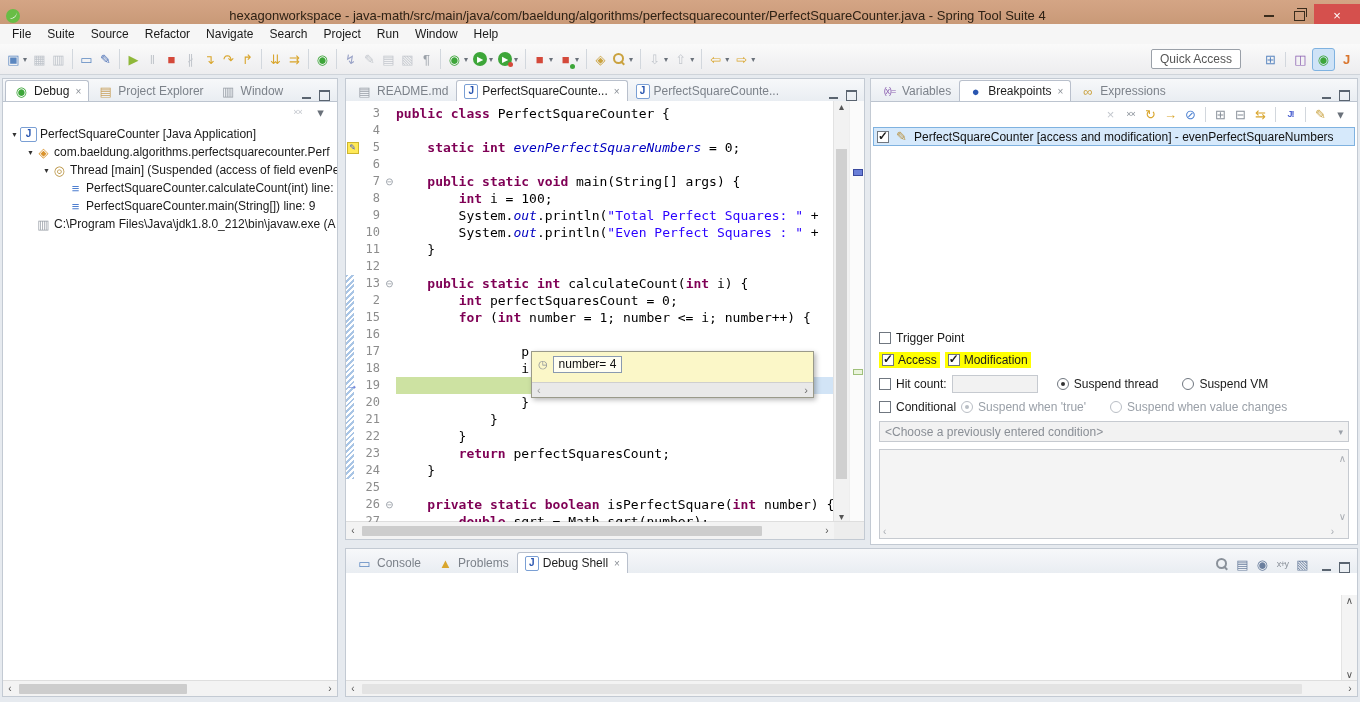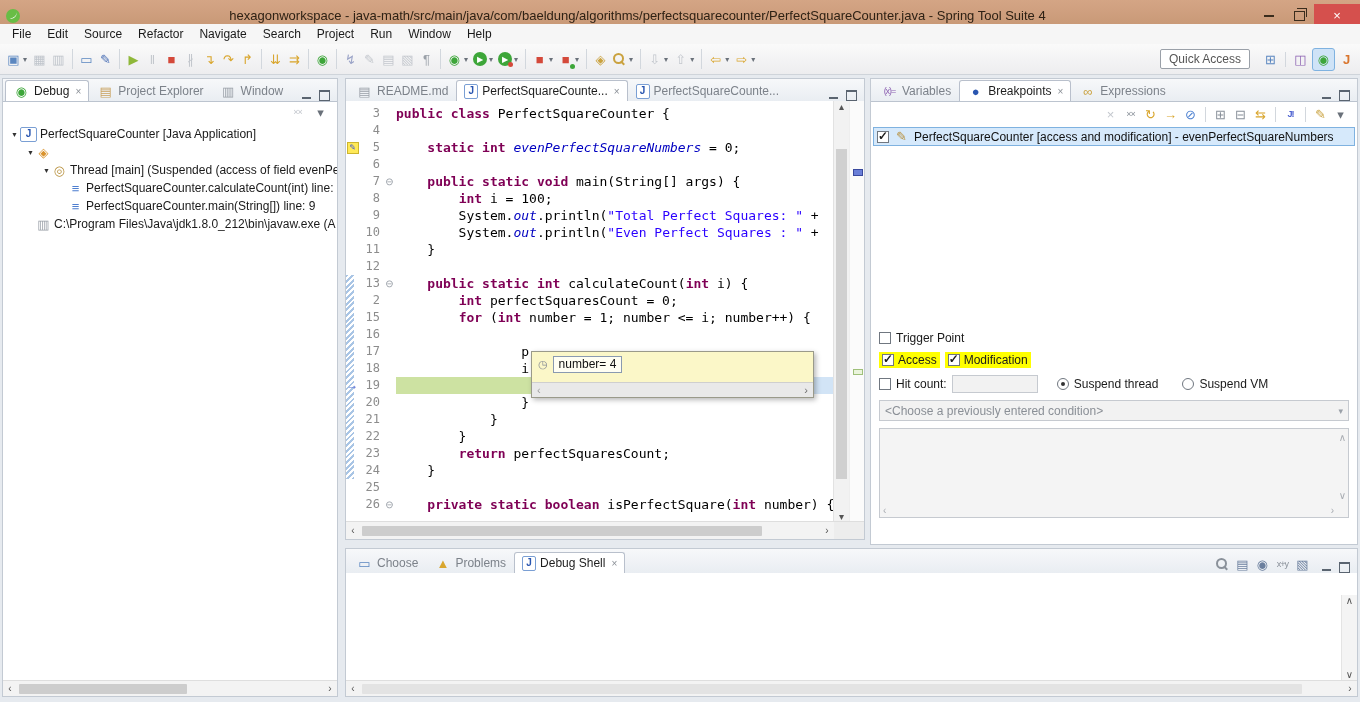--- a/index.html
+++ b/index.html
@@ -38,21 +38,21 @@
 
   
   #menubar{position:absolute;left:0;top:24px;width:1360px;height:20px;background:#f6f6f6;
            display:flex;align-items:center;padding-left:4px;box-sizing:border-box;font-size:12px;color:#1a1a1a}
   .menu-item{padding:2px 8px}
 
   
   #toolbar{position:absolute;left:0;top:44px;width:1360px;height:31px;box-sizing:border-box;
            background:linear-gradient(#fafafa,#ededef);border-bottom:1px solid #cfd4da;
            display:flex;align-items:center;padding:0 5px;gap:2px}
-  #toolbar-right{margin-left:auto;display:flex;align-items:center;gap:12px}
+  #toolbar-right{margin-left:auto;display:flex;align-items:center;gap:21px}
   #quick-access{border:1px solid #9aa0a8;border-radius:2px;background:#fff;color:#555;
                 font-size:12px;padding:1px 8px;height:16px;line-height:16px}
 
   
   .panel{position:absolute;background:#fff;border:1px solid #c3cad3;box-sizing:border-box}
   #left-panel{left:2px;top:78px;width:336px;height:619px}
   #editor-panel{left:345px;top:78px;width:520px;height:462px}
   #right-panel{left:870px;top:78px;width:488px;height:467px}
   #bottom-panel{left:345px;top:548px;width:1013px;height:149px}
 
@@ -162,21 +162,21 @@
       <span class="wmin"></span>
     </span>
   <span class="wbtn">
       <span class="wrest"></span>
     </span>
   <span class="wbtn" id="close-btn">×</span>
 </div>
 
 <div id="menubar">
     <span class="menu-item">File</span>
-    <span class="menu-item">Edit</span>
+    <span class="menu-item">Suite</span>
     <span class="menu-item">Source</span>
     <span class="menu-item">Refactor</span>
     <span class="menu-item">Navigate</span>
     <span class="menu-item">Search</span>
     <span class="menu-item">Project</span>
     <span class="menu-item">Run</span>
     <span class="menu-item">Window</span>
     <span class="menu-item">Help</span>
   </div>
 
@@ -273,20 +273,21 @@
     </div>
   <div id="tree">
       <div class="trow" style="padding-left: 6px;">
         <span class="twisty">▼</span>
         <span class="ico jb" style="color: rgb(42, 86, 176); border-color: rgb(122, 159, 212);">J</span>
         <span>PerfectSquareCounter [Java Application]</span>
       </div>
       <div class="trow" style="padding-left: 22px;">
         <span class="twisty">▼</span>
         <span class="ico" style="color: rgb(217, 147, 46);">◈</span>
+        <span>com.baeldung.algorithms.perfectsquarecounter.Perf</span>
       </div>
       <div class="trow" style="padding-left: 38px;">
         <span class="twisty">▼</span>
         <span class="ico" style="color: rgb(184, 145, 63);">◎</span>
         <span>Thread [main] (Suspended (access of field evenPe</span>
       </div>
       <div class="trow" style="padding-left: 54px;">
         <span class="twisty"></span>
         <span class="ico b" style="color: rgb(79, 127, 208);">≡</span>
         <span>PerfectSquareCounter.calculateCount(int) line:</span>
@@ -518,20 +519,28 @@
             <span class="codetxt">
               <span class="tw"></span>
             </span>
           </div>
           <div class="cl">
             <span class="ann"></span>
             <span class="lnum">26</span>
             <span class="fold">⊖</span>
             <span class="codetxt">
               <span class="tw"><span class="tk-p">    </span><span class="tk-k">private</span><span class="tk-p"> </span><span class="tk-k">static</span><span class="tk-p"> </span><span class="tk-k">boolean</span><span class="tk-p"> isPerfectSquare(</span><span class="tk-k">int</span><span class="tk-p"> number) {</span></span>
+            </span>
+          </div>
+          <div class="cl">
+            <span class="ann"></span>
+            <span class="lnum">27</span>
+            <span class="fold"></span>
+            <span class="codetxt">
+              <span class="tw"><span class="tk-p">        </span><span class="tk-k">double</span><span class="tk-p"> sqrt = Math.sqrt(number);</span></span>
             </span>
           </div>
         </div>
       <div id="var-tooltip">
         <div class="vt-row">
           <span class="vt-icon">◷</span>
           <span class="vt-val">number= 4</span>
         </div>
         <div class="vt-scroll">
           <span>‹</span>
@@ -619,38 +628,47 @@
     <div class="det-row">
       <span class="cb"></span>
       <span>Hit count:</span>
       <span id="hit-input"></span>
       <span class="rb sel"></span>
       <span>Suspend thread</span>
       <span class="gap"></span>
       <span class="rb"></span>
       <span>Suspend VM</span>
     </div>
+    <div class="det-row">
+      <span class="cb"></span>
+      <span>Conditional</span>
+      <span class="rb dis sel"></span>
+      <span class="dim">Suspend when 'true'</span>
+      <span class="gap"></span>
+      <span class="rb dis"></span>
+      <span class="dim">Suspend when value changes</span>
+    </div>
     <div id="cond-combo">
       <span>&lt;Choose a previously entered condition&gt;</span>
       <span style="font-size:9px;color:#9aa0a8">▾</span>
     </div>
     <div id="cond-box">
       <span class="mini-arr" style="right:2px;top:3px">∧</span>
       <span class="mini-arr" style="right:2px;bottom:16px">∨</span>
       <span class="mini-arr" style="left:3px;bottom:1px">‹</span>
       <span class="mini-arr" style="right:14px;bottom:1px">›</span>
     </div>
   </div>
 </div>
 
 <div id="bottom-panel" class="panel">
   <div class="tabbar" id="bottom-tabs">
     <div class="tab">
         <span class="ico" style="color: rgb(91, 135, 192);">▭</span>
-        <span>Choose</span>
+        <span>Console</span>
       </div>
       <div class="tab">
         <span class="ico" style="color: rgb(217, 166, 46);">▲</span>
         <span>Problems</span>
       </div>
       <div class="tab active">
         <span class="ico jb" style="color: rgb(42, 86, 176); border-color: rgb(122, 159, 212);">J</span>
         <span>Debug Shell</span>
         <span class="x">×</span>
       </div>

